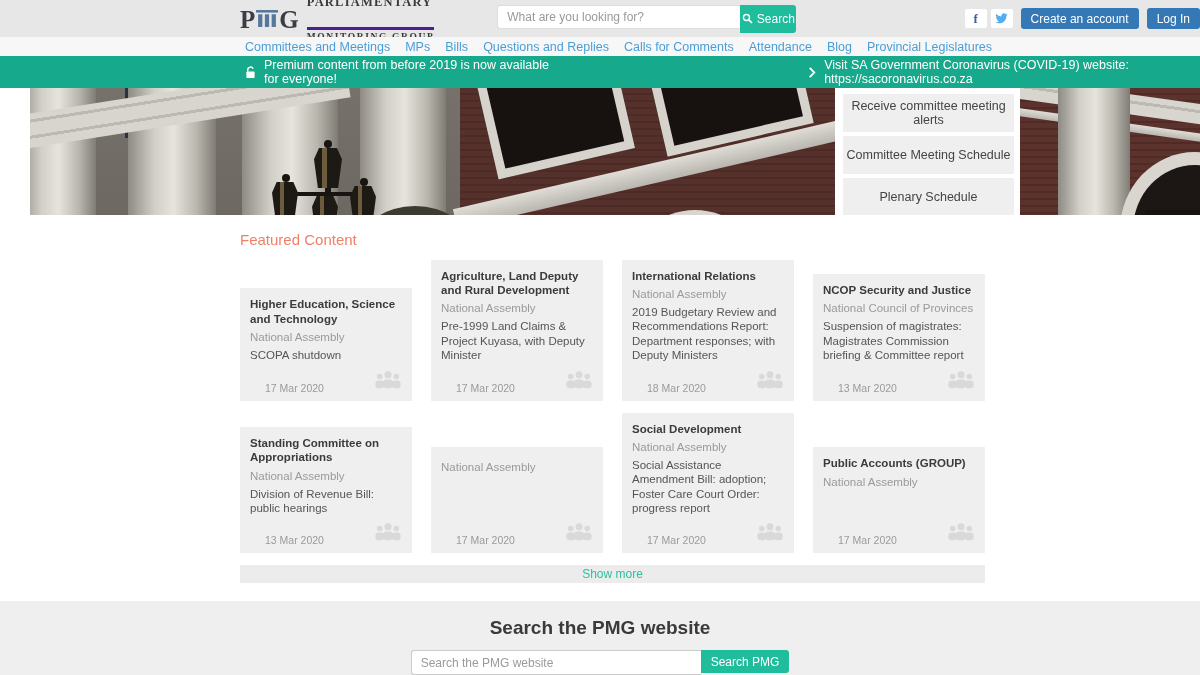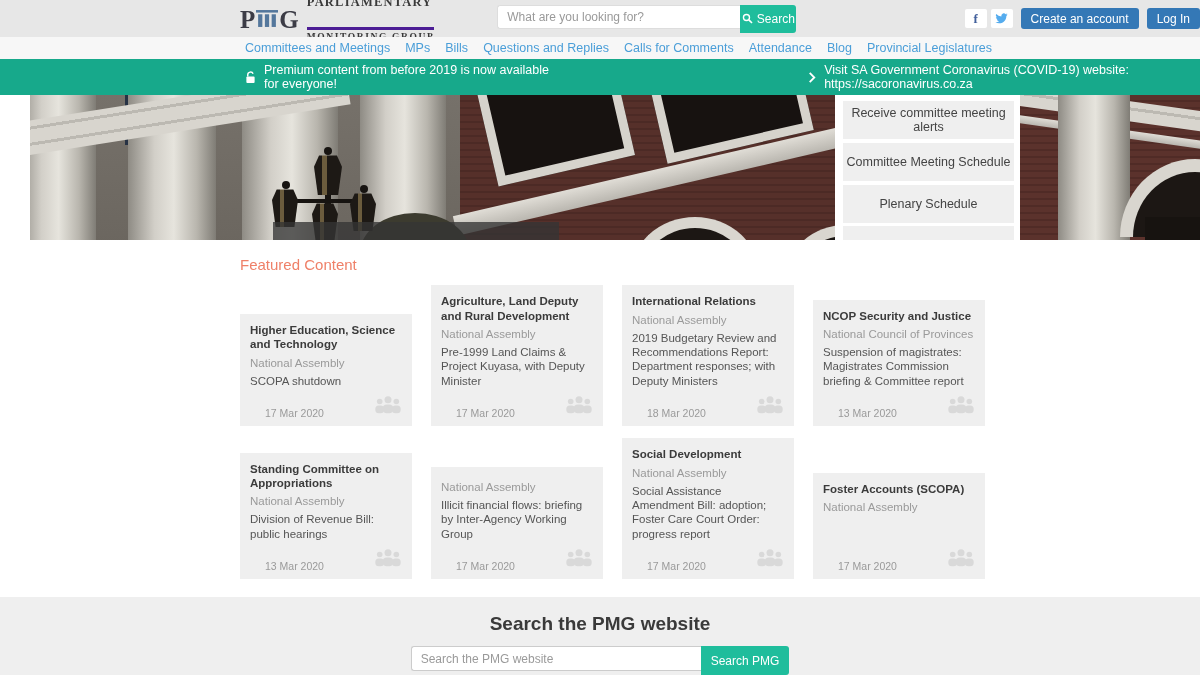--- a/index.html
+++ b/index.html
@@ -72,21 +72,21 @@
   .card-footer { margin-top:auto; display:flex; align-items:flex-end; justify-content:space-between; padding-top:6px;margin-left:15px; }
   .card-date { font-size:10.5px; color:#9a9a9a; }
   .show-more { width:745px; margin:12px 0 0 240px; height:23px; background:#ececec; color:#2fbfa0; font-size:12px; display:flex; align-items:center; justify-content:center; cursor:pointer; }
 
   
   .footer { margin-top:18px; flex:1; background:#efefef; display:flex; flex-direction:column; align-items:center; }
   .footer h2 { margin-top:16px; font-size:19px; color:#3a3a3a; font-weight:bold; }
   .fsearch { display:flex; margin-top:11px; }
   .fsearch input { width:290px; height:25px; border:1px solid #ccc; border-right:none; border-radius:3px 0 0 3px; padding:0 9px; font-size:12px; color:#555; background:#fff; outline:none; }
   .fsearch input::placeholder { color:#9a9a9a; }
-  .fsearch button { height:29px; padding:0 10px; border:none; border-radius:0 3px 3px 0; background:#1fbd9c; color:#fff; font-size:12px; cursor:pointer; }
+  .fsearch button { height:23px; padding:0 10px; border:none; border-radius:0 3px 3px 0; background:#1fbd9c; color:#fff; font-size:12px; cursor:pointer; }
 </style>
 </head>
 <body>
 
 <div id="page">
 
   <div class="topbar">
     <div class="topbar-inner">
       <div class="logo">
         <div class="logo-mark">
@@ -317,21 +317,20 @@
                   <rect x="20.5" y="13" width="10" height="9" rx="4"></rect>
                   <circle cx="16" cy="6.5" r="4"></circle>
                   <rect x="9.5" y="12" width="13" height="10" rx="5"></rect>
                 </svg>
               </span>
             </div>
           </div>
 
           <div class="card">
             <div class="card-org">National Assembly</div>
-            <div class="card-desc">Illicit financial flows: briefing by Inter-Agency Working Group</div>
             <div class="card-footer">
               <span class="card-date">17 Mar 2020</span>
               <span>
                 <svg width="28" height="21" viewBox="0 0 32 24" fill="#d9d9d9">
                   <circle cx="6.5" cy="8.5" r="3.2"></circle>
                   <rect x="1.5" y="13" width="10" height="9" rx="4"></rect>
                   <circle cx="25.5" cy="8.5" r="3.2"></circle>
                   <rect x="20.5" y="13" width="10" height="9" rx="4"></rect>
                   <circle cx="16" cy="6.5" r="4"></circle>
                   <rect x="9.5" y="12" width="13" height="10" rx="5"></rect>
@@ -353,38 +352,41 @@
                   <circle cx="25.5" cy="8.5" r="3.2"></circle>
                   <rect x="20.5" y="13" width="10" height="9" rx="4"></rect>
                   <circle cx="16" cy="6.5" r="4"></circle>
                   <rect x="9.5" y="12" width="13" height="10" rx="5"></rect>
                 </svg>
               </span>
             </div>
           </div>
 
           <div class="card">
-            <div class="card-title">Foster Accounts (SCOPA)</div>
+            <div class="card-title">Public Accounts (GROUP)</div>
             <div class="card-org">National Assembly</div>
             <div class="card-footer">
               <span class="card-date">17 Mar 2020</span>
               <span>
                 <svg width="28" height="21" viewBox="0 0 32 24" fill="#d9d9d9">
                   <circle cx="6.5" cy="8.5" r="3.2"></circle>
                   <rect x="1.5" y="13" width="10" height="9" rx="4"></rect>
                   <circle cx="25.5" cy="8.5" r="3.2"></circle>
                   <rect x="20.5" y="13" width="10" height="9" rx="4"></rect>
                   <circle cx="16" cy="6.5" r="4"></circle>
                   <rect x="9.5" y="12" width="13" height="10" rx="5"></rect>
                 </svg>
               </span>
             </div>
           </div>
         </div>
     </div>
+  </div>
+  <div class="show-more">
+    <span>Show more</span>
   </div>
 
   <div class="footer">
     <h2>Search the PMG website</h2>
     <div class="fsearch">
       <input type="text" placeholder="Search the PMG website" style="">
       <button>Search PMG</button>
     </div>
   </div>
 

